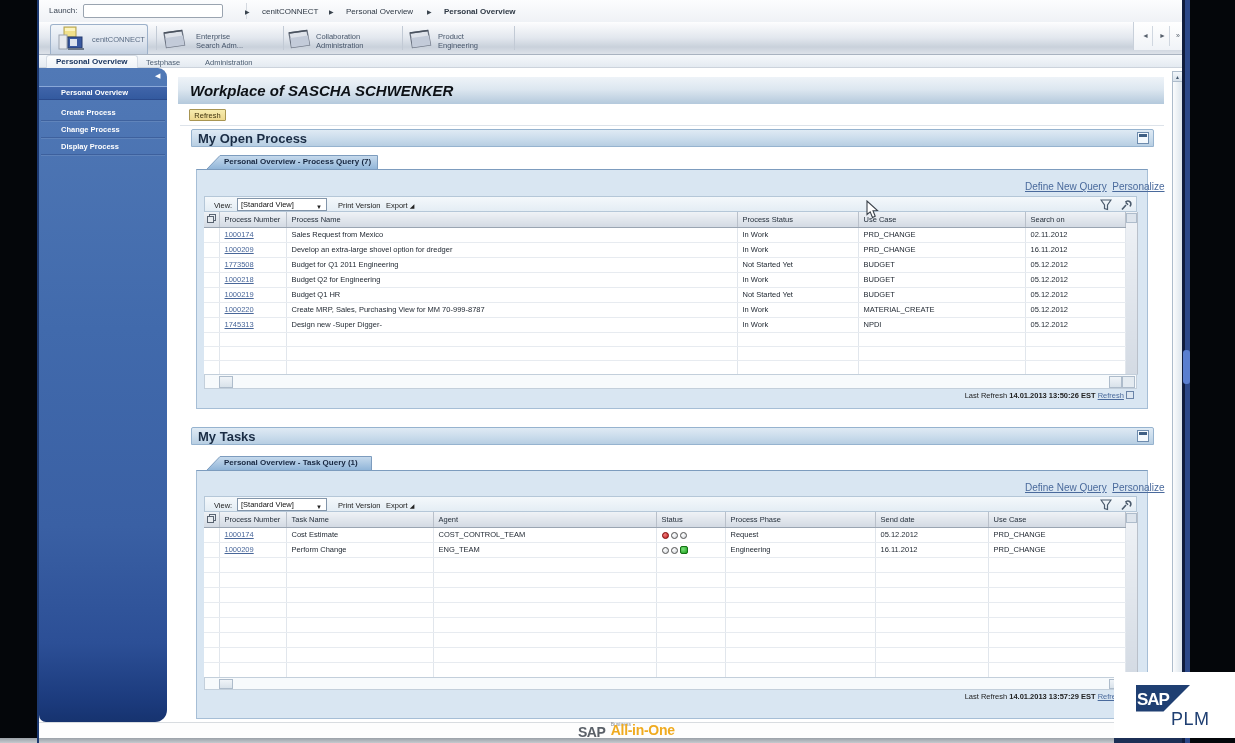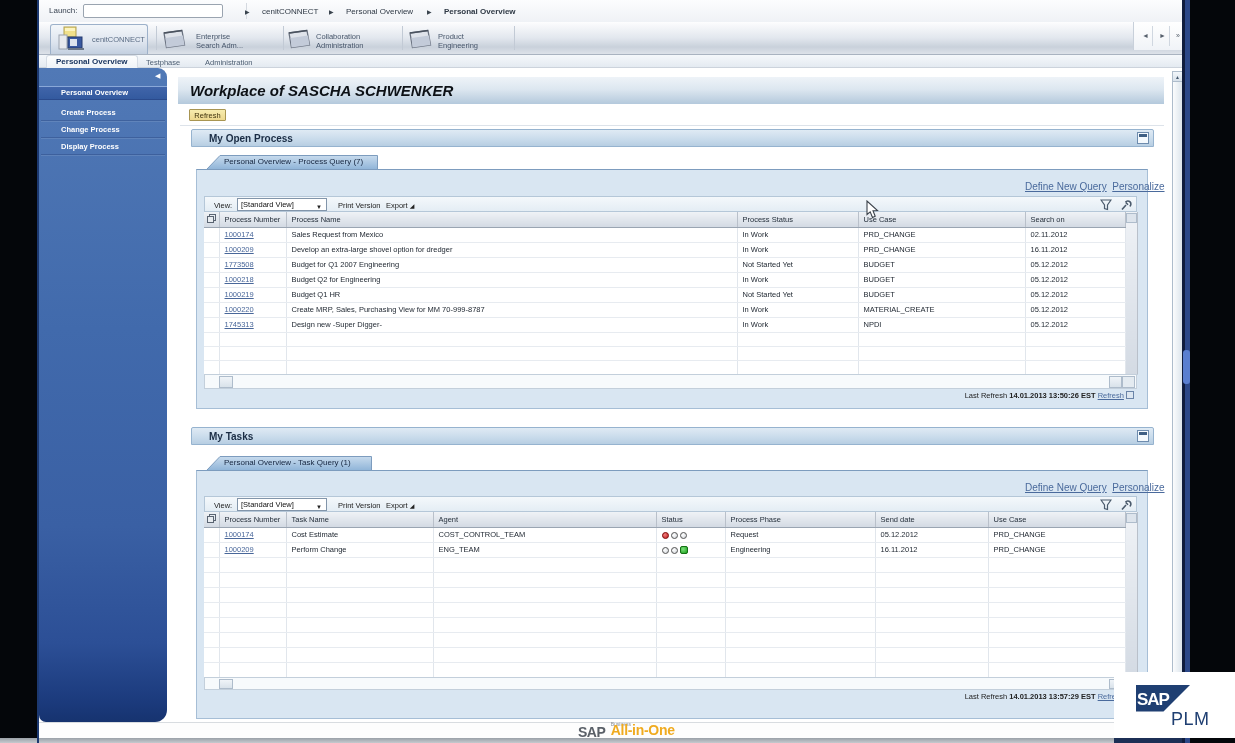--- a/index.html
+++ b/index.html
@@ -29,25 +29,25 @@
 #sidebar{left:39px;top:68px;width:128px;height:654px;background:linear-gradient(180deg,#5179b6 0%,#416aac 40%,#3a60a4 70%,#2c4f96 88%,#1b3a7c 97%,#16336f 100%);border-radius:0 9px 12px 7px}
 #sbarrow{position:absolute;left:116px;top:4px;color:#fff;font-size:7px}
 .sbitem{position:absolute;left:0;width:128px;height:17px;color:#fff;font-weight:bold;font-size:7.5px;line-height:17px;padding-left:22px;box-sizing:border-box}
 .sbsep{position:absolute;left:2px;width:124px;height:1px;background:rgba(24,48,100,.28);box-shadow:0 1px 0 rgba(255,255,255,.10)}
 #sbsel{position:absolute;left:0;top:18px;width:128px;height:14px;background:linear-gradient(180deg,#4065aa,#335a9f);border-top:1px solid #89a8d8;border-bottom:1px solid #2a4a8c}
 
 #workbar{left:178px;top:77px;width:986px;height:27px;background:linear-gradient(180deg,#eef3f8 0%,#dde7f0 45%,#b4c9dc 100%)}
 #worktitle{position:absolute;left:12px;top:5px;font-size:15px;font-weight:bold;font-style:italic;color:#0d1116}
 #refresh{left:189px;top:109px;width:37px;height:12px;background:linear-gradient(180deg,#f7ecae,#edd88e);border:1px solid #a89552;border-radius:1px;font-size:7.5px;color:#41350f;text-align:center;line-height:11px}
 #hdiv{left:180px;top:125px;width:984px;height:1px;background:#dde3ea}
-.secbar{left:191px;width:963px;height:18px;background:linear-gradient(180deg,#dfeaf4 0%,#c6d9ea 65%,#b7cee2 100%);border:1px solid #96b3cf;border-radius:2px 2px 0 0;font-size:10px;font-weight:bold;color:#1a2c44;line-height:17px;padding-left:17px}
+.secbar{left:191px;width:963px;height:18px;background:linear-gradient(180deg,#dfeaf4 0%,#c6d9ea 65%,#b7cee2 100%);border:1px solid #96b3cf;border-radius:2px 2px 0 0;font-size:13px;font-weight:bold;color:#1a2c44;line-height:17px;padding-left:6px}
 .colbox{position:absolute;left:945px;top:2px;width:12px;height:12px;background:#f4f9fd;border:1px solid #6e8cae}
 .colbox b{position:absolute;left:1px;top:1px;width:8px;height:3px;background:#3f5f84}
 .panel{left:196px;width:952px;background:#d9e6f2;border:1px solid #a6bed6;border-top:1px solid #7d9cbe}
-.tab{left:206px;height:15px;color:#15253f;font-weight:normal;font-size:8px}
+.tab{left:206px;height:15px;color:#15253f;font-weight:bold;font-size:8px}
 .links{position:absolute;font-size:10px;color:#4a6a9c}
 .links span{text-decoration:underline}
 .toolbar{left:204px;width:933px;height:16px;background:linear-gradient(180deg,#f4f8fb,#e4edf4);border:1px solid #b5c7d8;font-size:7.5px;color:#222}
 .tb-view{position:absolute;left:9px;top:4px}
 .tb-sel{position:absolute;left:32px;top:1px;width:90px;height:13px;background:#fff;border:1px solid #8295aa;font-size:7.5px;line-height:11px;padding-left:3px;color:#111}
 .tb-sel i{position:absolute;right:4px;top:3px;font-style:normal;font-size:6px;color:#222}
 .tb-pv{position:absolute;left:133px;top:4px}
 .tb-ex{position:absolute;left:181px;top:4px}
 table{border-collapse:collapse;table-layout:fixed;position:absolute;background:#fff}
 td{overflow:hidden;white-space:nowrap;font-size:7.5px;color:#1c242e;padding:0 0 0 5px;vertical-align:middle}
@@ -217,21 +217,21 @@
         <td class="sel"></td>
         <td><a class="pn">1000209</a></td>
         <td>Develop an extra-large shovel option for dredger</td>
         <td>In Work</td>
         <td>PRD_CHANGE</td>
         <td>16.11.2012</td>
       </tr>
 <tr class="r">
         <td class="sel"></td>
         <td><a class="pn">1773508</a></td>
-        <td>Budget for Q1 2007 Engineering</td>
+        <td>Budget for Q1 2011 Engineering</td>
         <td>Not Started Yet</td>
         <td>BUDGET</td>
         <td>05.12.2012</td>
       </tr>
 <tr class="r">
         <td class="sel"></td>
         <td><a class="pn">1000218</a></td>
         <td>Budget Q2 for Engineering</td>
         <td>In Work</td>
         <td>BUDGET</td>

